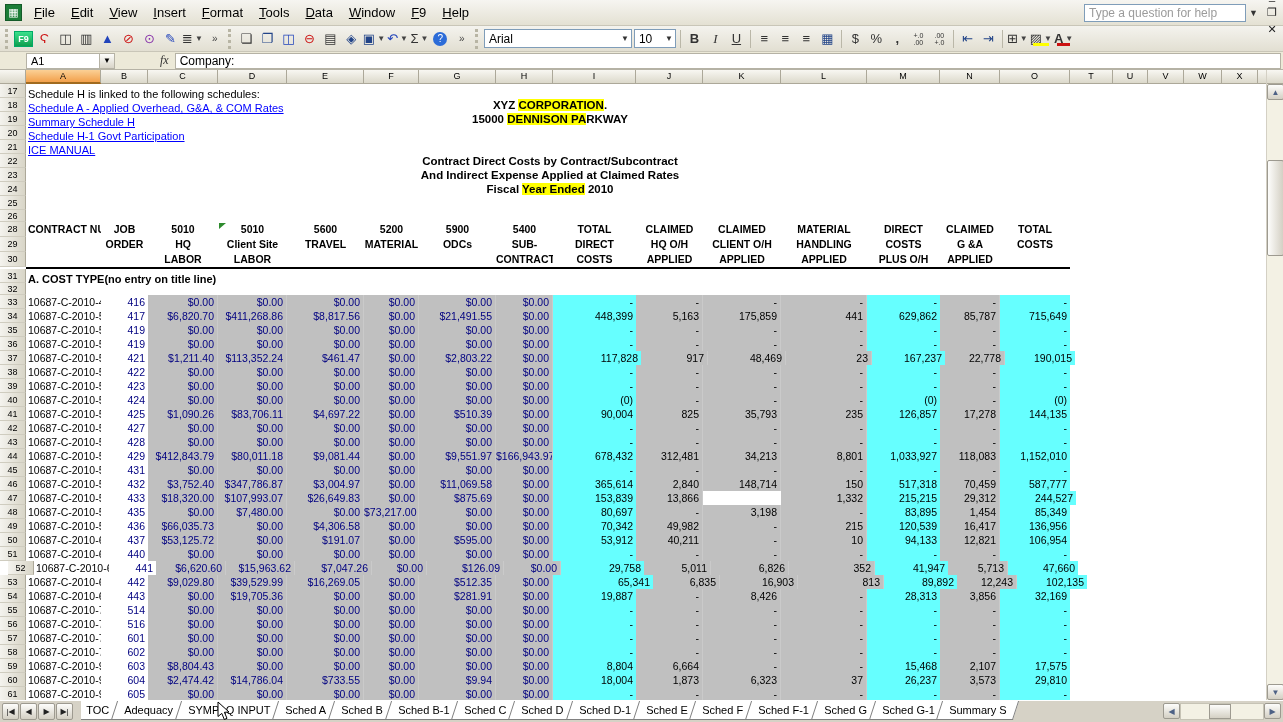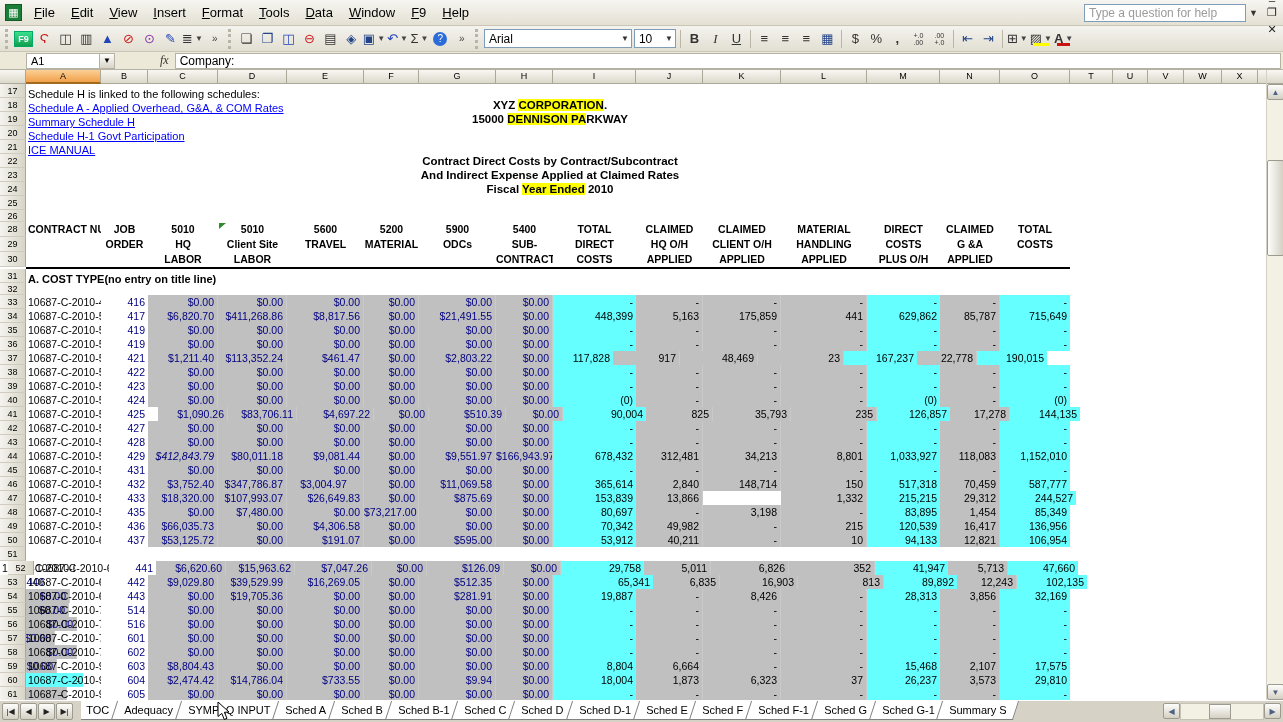--- a/index.html
+++ b/index.html
@@ -509,21 +509,21 @@
         <div class="drow" style="height: 14px;">
           <div class="rn" style="height: 14px;">37</div>
           <div class="cell left left" style="width: 75px;">10687-C-2010-51</div>
           <div class="cell navy" style="width: 47px;">421</div>
           <div class="cell gray money" style="width: 70px;">$1,211.40</div>
           <div class="cell gray money" style="width: 69px;">$113,352.24</div>
           <div class="cell gray money" style="width: 77px;">$461.47</div>
           <div class="cell gray money" style="width: 55px;">$0.00</div>
           <div class="cell gray money" style="width: 77px;">$2,803.22</div>
           <div class="cell gray money" style="width: 57px;">$0.00</div>
-          <div class="cell cyan" style="width: 60px;">117,828</div>
+          <div class="cell cyan" style="width: 88px;">117,828</div>
           <div class="cell gray" style="width: 67px;">917</div>
           <div class="cell gray" style="width: 78px;">48,469</div>
           <div class="cell gray" style="width: 86px;">23</div>
           <div class="cell cyan" style="width: 73px;">167,237</div>
           <div class="cell gray" style="width: 60px;">22,778</div>
           <div class="cell cyan" style="width: 70px;">190,015</div>
           <div class="cell " style="width: 43px;"></div>
           <div class="cell " style="width: 35px;"></div>
           <div class="cell " style="width: 36px;"></div>
           <div class="cell " style="width: 38px;"></div>
@@ -595,21 +595,21 @@
           <div class="cell " style="width: 43px;"></div>
           <div class="cell " style="width: 35px;"></div>
           <div class="cell " style="width: 36px;"></div>
           <div class="cell " style="width: 38px;"></div>
           <div class="cell " style="width: 36px;"></div>
         </div>
         <div class="drow" style="height: 14px;">
           <div class="rn" style="height: 14px;">41</div>
           <div class="cell left left" style="width: 75px;">10687-C-2010-57</div>
           <div class="cell navy" style="width: 47px;">425</div>
-          <div class="cell gray money" style="width: 70px; margin-left: 10px;">$1,090.26</div>
+          <div class="cell gray money" style="width: 70px;">$1,090.26</div>
           <div class="cell gray money" style="width: 69px;">$83,706.11</div>
           <div class="cell gray money" style="width: 77px;">$4,697.22</div>
           <div class="cell gray money" style="width: 55px;">$0.00</div>
           <div class="cell gray money" style="width: 77px;">$510.39</div>
           <div class="cell gray money" style="width: 57px;">$0.00</div>
           <div class="cell cyan" style="width: 83px;">90,004</div>
           <div class="cell gray" style="width: 67px;">825</div>
           <div class="cell gray" style="width: 78px;">35,793</div>
           <div class="cell gray" style="width: 86px;">235</div>
           <div class="cell cyan" style="width: 73px;">126,857</div>
@@ -664,21 +664,21 @@
           <div class="cell " style="width: 43px;"></div>
           <div class="cell " style="width: 35px;"></div>
           <div class="cell " style="width: 36px;"></div>
           <div class="cell " style="width: 38px;"></div>
           <div class="cell " style="width: 36px;"></div>
         </div>
         <div class="drow" style="height: 14px;">
           <div class="rn" style="height: 14px;">44</div>
           <div class="cell left left" style="width: 75px;">10687-C-2010-58</div>
           <div class="cell navy" style="width: 47px;">429</div>
-          <div class="cell gray money" style="width: 70px; font-style: italic;">$412,843.79</div>
+          <div class="cell gray money" style="width: 70px;">$412,843.79</div>
           <div class="cell gray money" style="width: 69px;">$80,011.18</div>
           <div class="cell gray money" style="width: 77px;">$9,081.44</div>
           <div class="cell gray money" style="width: 55px;">$0.00</div>
           <div class="cell gray money" style="width: 77px;">$9,551.97</div>
           <div class="cell gray money" style="width: 57px;">$166,943.97</div>
           <div class="cell cyan" style="width: 83px;">678,432</div>
           <div class="cell gray" style="width: 67px;">312,481</div>
           <div class="cell gray" style="width: 78px;">34,213</div>
           <div class="cell gray" style="width: 86px;">8,801</div>
           <div class="cell cyan" style="width: 73px;">1,033,927</div>
@@ -712,21 +712,21 @@
           <div class="cell " style="width: 36px;"></div>
           <div class="cell " style="width: 38px;"></div>
           <div class="cell " style="width: 36px;"></div>
         </div>
         <div class="drow" style="height: 14px;">
           <div class="rn" style="height: 14px;">46</div>
           <div class="cell left left" style="width: 75px;">10687-C-2010-59</div>
           <div class="cell navy" style="width: 47px;">432</div>
           <div class="cell gray money" style="width: 70px;">$3,752.40</div>
           <div class="cell gray money" style="width: 69px;">$347,786.87</div>
-          <div class="cell gray money" style="width: 77px; text-align: center;">$3,004.97</div>
+          <div class="cell gray money" style="width: 77px;">$3,004.97</div>
           <div class="cell gray money" style="width: 55px;">$0.00</div>
           <div class="cell gray money" style="width: 77px;">$11,069.58</div>
           <div class="cell gray money" style="width: 57px;">$0.00</div>
           <div class="cell cyan" style="width: 83px;">365,614</div>
           <div class="cell gray" style="width: 67px;">2,840</div>
           <div class="cell gray" style="width: 78px;">148,714</div>
           <div class="cell gray" style="width: 86px;">150</div>
           <div class="cell cyan" style="width: 73px;">517,318</div>
           <div class="cell gray" style="width: 60px; padding-left: 20px;">70,459</div>
           <div class="cell cyan" style="width: 70px;">587,777</div>
@@ -821,21 +821,21 @@
           <div class="cell gray" style="width: 86px;">10</div>
           <div class="cell cyan" style="width: 73px;">94,133</div>
           <div class="cell gray" style="width: 60px;">12,821</div>
           <div class="cell cyan" style="width: 70px;">106,954</div>
           <div class="cell " style="width: 43px;"></div>
           <div class="cell " style="width: 35px;"></div>
           <div class="cell " style="width: 36px;"></div>
           <div class="cell " style="width: 38px;"></div>
           <div class="cell " style="width: 36px;"></div>
         </div>
-        <div class="drow" style="height: 14px; flex-direction: column;">
+        <div class="drow" style="height: 14px;">
           <div class="rn" style="height: 14px;">51</div>
           <div class="cell left left" style="width: 75px;">10687-C-2010-60</div>
           <div class="cell navy" style="width: 47px;">440</div>
           <div class="cell gray money" style="width: 70px;">$0.00</div>
           <div class="cell gray money" style="width: 69px;">$0.00</div>
           <div class="cell gray money" style="width: 77px;">$0.00</div>
           <div class="cell gray money" style="width: 55px;">$0.00</div>
           <div class="cell gray money" style="width: 77px;">$0.00</div>
           <div class="cell gray money" style="width: 57px;">$0.00</div>
           <div class="cell cyan" style="width: 83px;">-</div>

